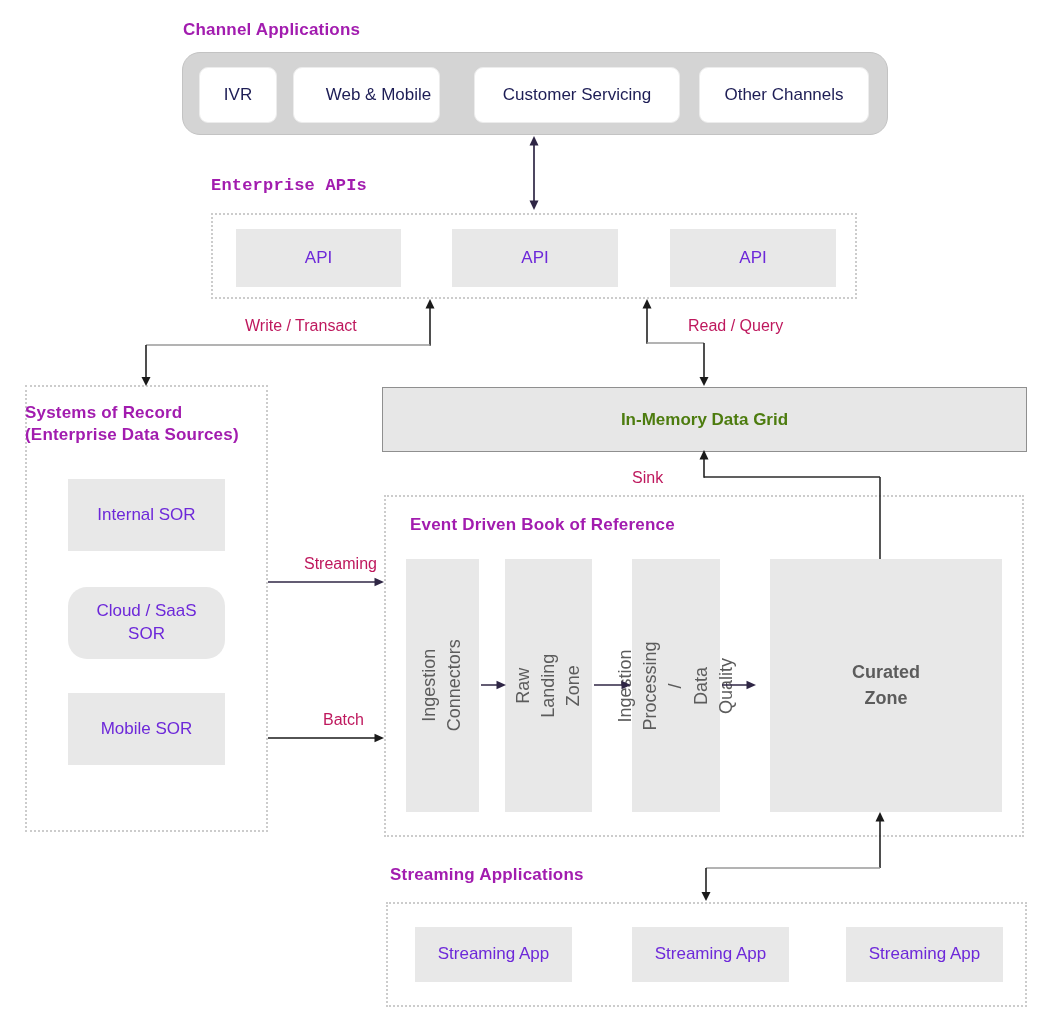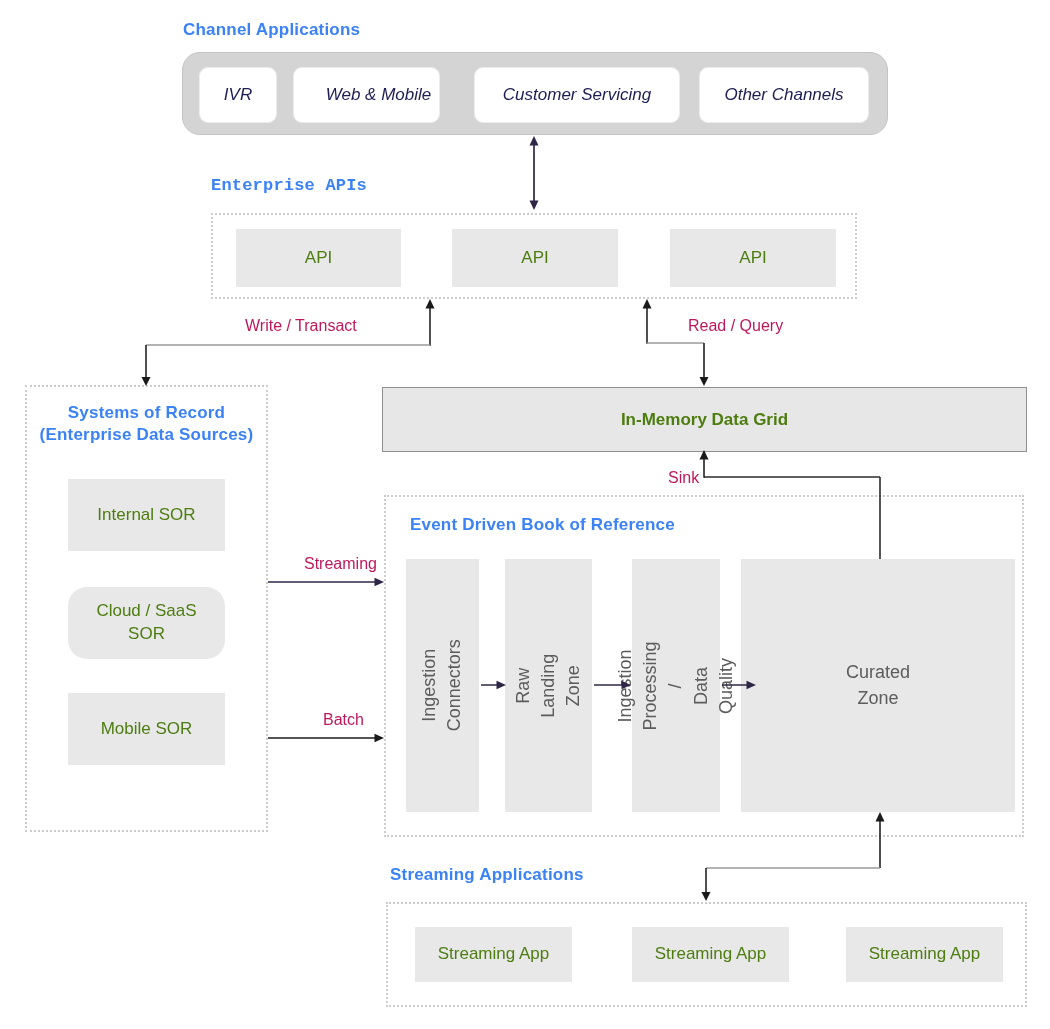--- a/index.html
+++ b/index.html
@@ -5,50 +5,49 @@
   html,body{margin:0;padding:0;background:#ffffff;}
   #canvas{
     position:relative;
     width:1050px;height:1029px;
     background:#ffffff;
     font-family:"Liberation Sans","DejaVu Sans",sans-serif;
     overflow:hidden;
   }
   .section-title{
     position:absolute;
-    font-size:17px;font-weight:700;color:#3b82f6;
+    font-size:17px;font-weight:700;color:#a21caf;
     white-space:pre-line;letter-spacing:.2px;
   }
   .nav-label{
     position:absolute;
     font-size:16px;color:#be185d;white-space:nowrap;margin-left:16px;
   }
   
   .channel-container{
     position:absolute;left:182px;top:52px;width:706px;height:83px;
     background:#d4d4d4;border:1px solid #c3c3c3;border-radius:18px;
     box-sizing:border-box;
-    font-style:italic;
   }
   .channel-box{
     position:absolute;top:14px;height:56px;
     background:#ffffff;border:1px solid #ececec;border-radius:9px;
     box-sizing:border-box;
     display:flex;align-items:center;justify-content:center;
     font-size:17px;font-weight:500;color:#1d1d55;white-space:nowrap;
   }
   .dashed-box{
     position:absolute;
     border:2px dotted #cccccc;background:#ffffff;box-sizing:border-box;
   }
   .gray-box{
     position:absolute;
     background:#e8e8e8;
     display:flex;align-items:center;justify-content:center;
-    font-size:17px;color:#4d7c0f;text-align:center;
+    font-size:17px;color:#6d28d9;text-align:center;
     white-space:pre-line;line-height:1.35;box-sizing:border-box;
   }
   .imdg{
     position:absolute;left:382px;top:387px;width:645px;height:65px;
     background:#e7e7e7;border:1px solid #8f8f8f;box-sizing:border-box;
     display:flex;align-items:center;justify-content:center;
     font-size:17px;font-weight:700;color:#4d7c0f;
   }
   .stage{
     position:absolute;top:559px;height:253px;
@@ -80,26 +79,26 @@
   </div>
 
   <div class="section-title" style="left:211px;top:176px;font-family:Liberation Mono, monospace;">Enterprise APIs</div>
   <div class="dashed-box" style="left:211px;top:213px;width:646px;height:86px;"></div>
   <div class="gray-box" style="left:236px;top:229px;width:165px;height:58px;">API</div>
   <div class="gray-box" style="left:452px;top:229px;width:166px;height:58px;">API</div>
   <div class="gray-box" style="left:670px;top:229px;width:166px;height:58px;">API</div>
 
   <div class="nav-label" style="left:229px;top:317px;">Write / Transact</div>
   <div class="nav-label" style="left:672px;top:317px;">Read / Query</div>
-  <div class="nav-label" style="left:652px;top:469px;">Sink</div>
+  <div class="nav-label" style="left:616px;top:469px;">Sink</div>
   <div class="nav-label" style="left:288px;top:555px;">Streaming</div>
   <div class="nav-label" style="left:307px;top:711px;">Batch</div>
 
   <div class="dashed-box" style="left:25px;top:385px;width:243px;height:447px;"></div>
-  <div class="section-title" style="left:25px;top:402px;width:243px;text-align:center;line-height:1.3;">Systems of Record
+  <div class="section-title" style="left:25px;top:402px;width:243px;line-height:1.3;">Systems of Record
 (Enterprise Data Sources)</div>
   <div class="gray-box" style="left:68px;top:479px;width:157px;height:72px;">Internal SOR</div>
   <div class="gray-box" style="left:68px;top:587px;width:157px;height:72px;border-radius:19px;">Cloud / SaaS
 SOR</div>
   <div class="gray-box" style="left:68px;top:693px;width:157px;height:72px;">Mobile SOR</div>
 
   <div class="imdg">In-Memory Data Grid</div>
 
   <div class="dashed-box" style="left:384px;top:495px;width:640px;height:342px;"></div>
   <div class="section-title" style="left:410px;top:515px;">Event Driven Book of Reference</div>
@@ -107,21 +106,21 @@
     <div class="vtext">Ingestion Connectors</div>
   </div>
   <div class="stage" style="left:505px;width:87px;">
     <div class="vtext">Raw
 Landing Zone</div>
   </div>
   <div class="stage" style="left:632px;width:88px;">
     <div class="vtext">Ingestion Processing /
 Data Quality</div>
   </div>
-  <div class="stage" style="left:741px;width:274px;">
+  <div class="stage" style="left:770px;width:232px;font-weight:bold;">
     <div class="htext">Curated
 Zone</div>
   </div>
 
   <div class="section-title" style="left:390px;top:865px;text-align:center;">Streaming Applications</div>
   <div class="dashed-box" style="left:386px;top:902px;width:641px;height:105px;"></div>
   <div class="gray-box" style="left:415px;top:927px;width:157px;height:55px;">Streaming App</div>
   <div class="gray-box" style="left:632px;top:927px;width:157px;height:55px;">Streaming App</div>
   <div class="gray-box" style="left:846px;top:927px;width:157px;height:55px;">Streaming App</div>
 

